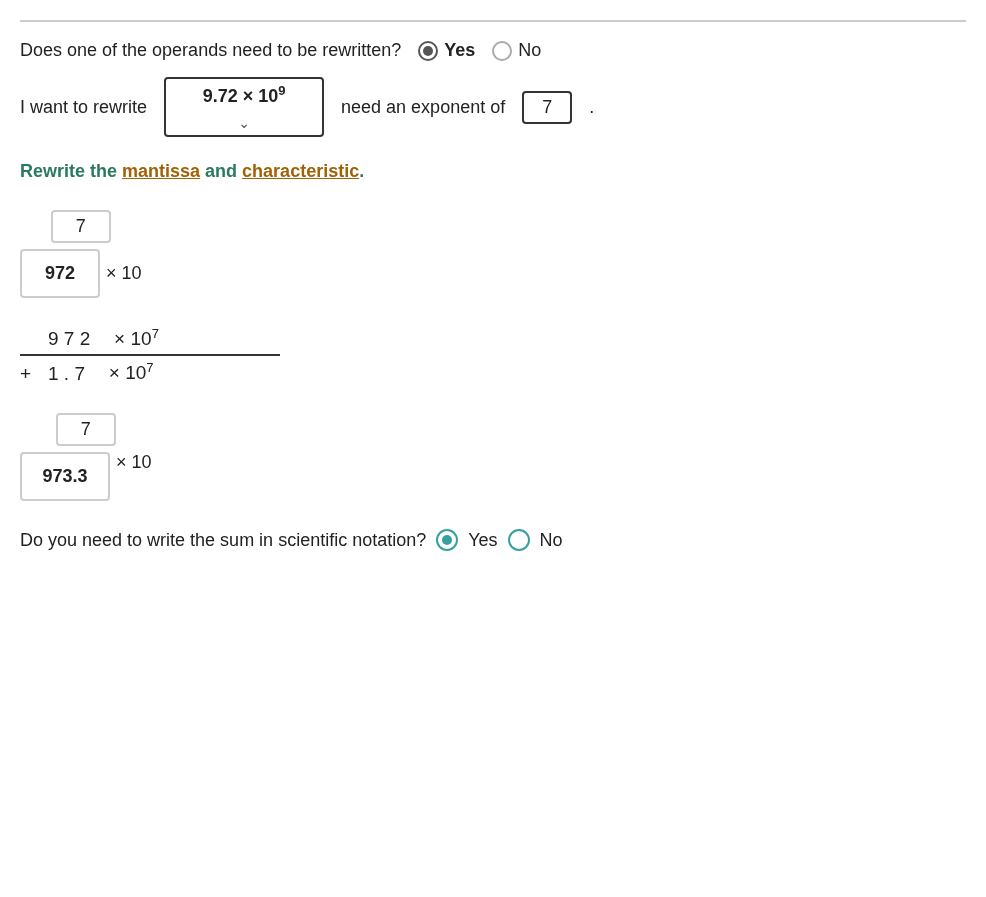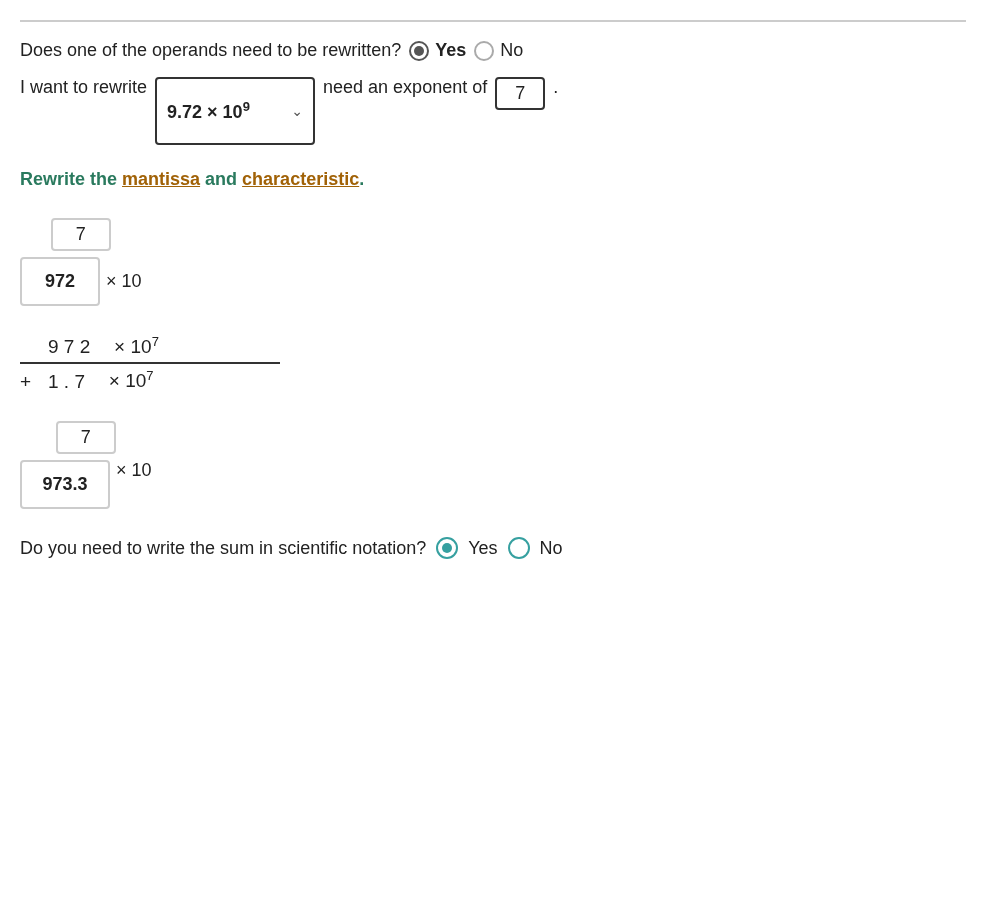--- a/index.html
+++ b/index.html
@@ -11,23 +11,23 @@
       padding: 20px 20px;
     }
 
     .top-border {
       border-top: 2px solid #ccc;
       margin-bottom: 18px;
     }
 
     .row {
       display: flex;
-      align-items: flex-start;
+      align-items: center;
       flex-wrap: wrap;
-      gap: 8px;
+      gap: 17px;
       margin-bottom: 16px;
     }
 
     .radio-group {
       display: flex;
       align-items: center;
       gap: 6px;
     }
 
     .radio-label {
@@ -36,26 +36,27 @@
     }
     .radio-label.bold {
       font-weight: bold;
     }
 
     .dropdown-box {
       display: inline-flex;
       align-items: center;
       border: 2px solid #333;
       border-radius: 4px;
-      padding: 20px 10px;
+      padding: 4px 10px;
       background: #fff;
       cursor: pointer;
       min-width: 160px;
       justify-content: space-between;
       gap: 8px;
+      flex-direction: column;
     }
 
     .dropdown-box .value {
       font-weight: bold;
       font-size: 18px;
     }
 
     .dropdown-arrow {
       font-size: 14px;
       color: #555;

